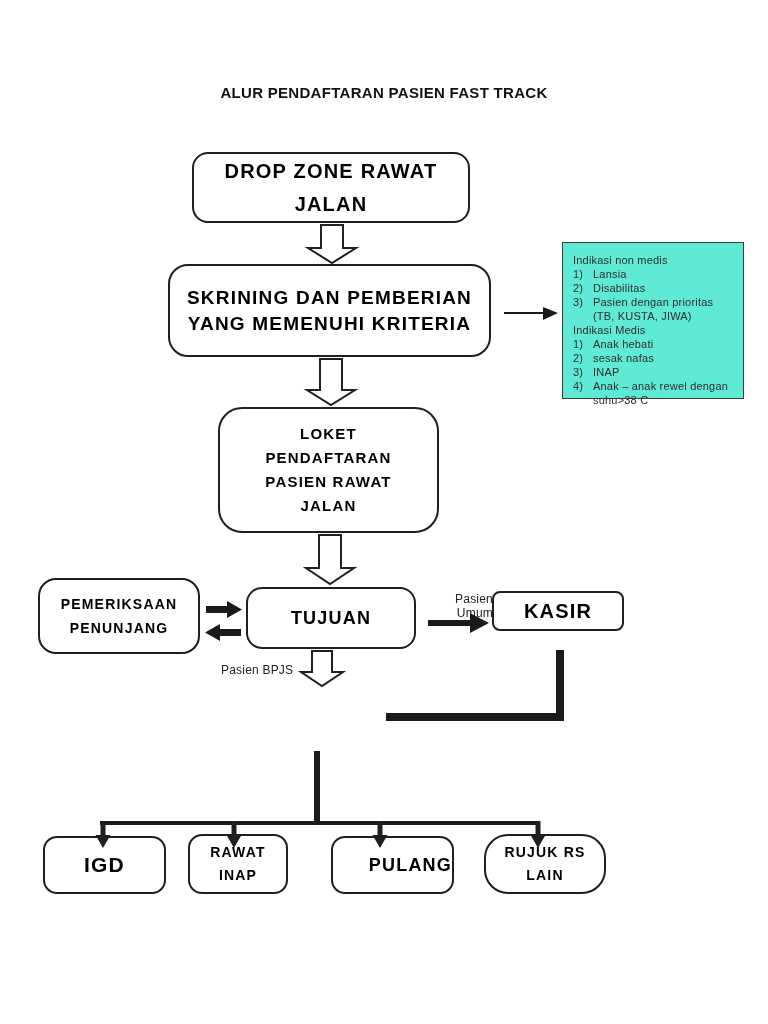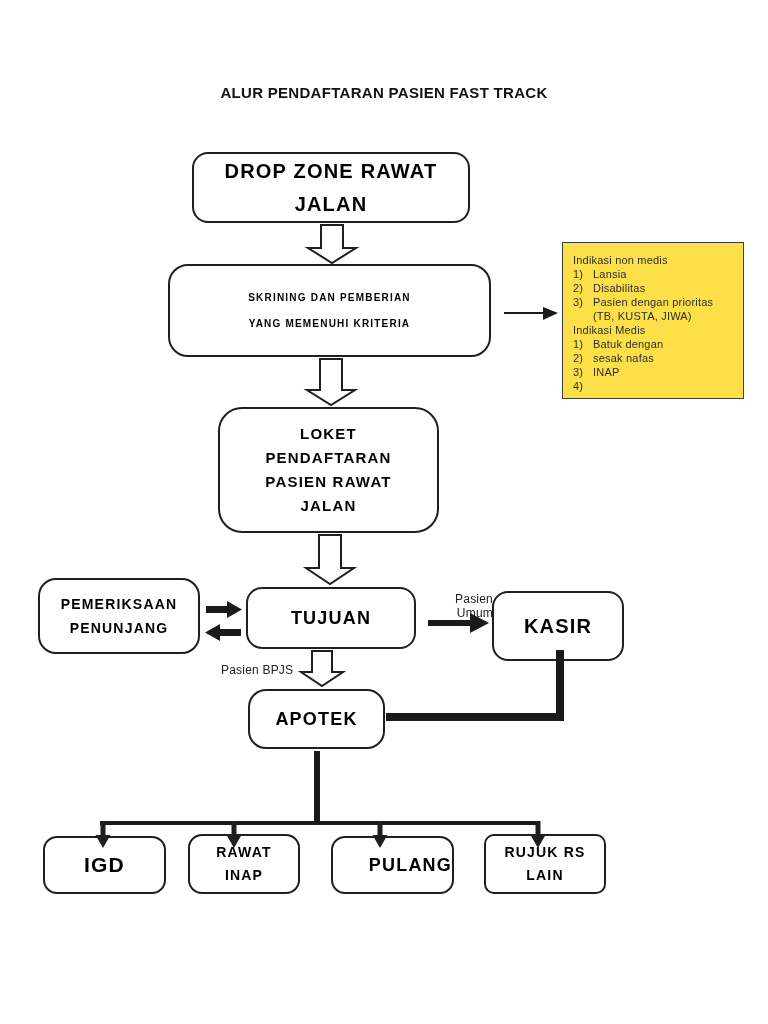--- a/index.html
+++ b/index.html
@@ -20,21 +20,21 @@
     border:2px solid #1f1f1f; font-weight:bold; color:#000000; letter-spacing:1.2px;
     box-sizing:border-box; z-index:1;
   }
   .ln { white-space:nowrap; }
   #connectors {
     position:absolute; left:0; top:0; width:768px; height:1024px;
     z-index:2; pointer-events:none;
   }
   #indikasi {
     position:absolute; left:562px; top:242px; width:182px; height:157px;
-    border:1px solid #3d3d3d; background:#fde047; box-sizing:border-box;
+    border:1px solid #3d3d3d; background:#5eead4; box-sizing:border-box;
     padding:10px 8px 8px 10px; font-size:11px; line-height:14px; color:#2e2e2e;
     letter-spacing:0.2px; z-index:1;
   }
   .irow { display:flex; }
   .imark { width:20px; flex:none; }
   .imark:empty { display:none; }
   .itext { flex:1; }
   .edge-label {
     position:absolute; font-size:12px; color:#222; z-index:1; letter-spacing:0.2px;
   }
@@ -44,63 +44,60 @@
 
 <div id="page">
 
   <div id="title">ALUR PENDAFTARAN PASIEN FAST TRACK</div>
 
   <div class="node" style="left:192px;top:152px;width:278px;height:71px;font-size:20px;line-height:33px;border-radius:16px;">
     <div class="ln">DROP ZONE RAWAT</div>
     <div class="ln">JALAN</div>
   </div>
 
-  <div class="node" style="left:168px;top:264px;width:323px;height:93px;font-size:10px;line-height:26px;border-radius:20px;">
+  <div class="node" style="left:168px;top:264px;width:323px;height:93px;font-size:19px;line-height:26px;border-radius:20px;">
     <div class="ln">SKRINING DAN PEMBERIAN</div>
     <div class="ln">YANG MEMENUHI KRITERIA</div>
   </div>
 
   <div class="node" style="left:218px;top:407px;width:221px;height:126px;font-size:15px;line-height:24px;border-radius:24px;">
     <div class="ln">LOKET</div>
     <div class="ln">PENDAFTARAN</div>
     <div class="ln">PASIEN RAWAT</div>
     <div class="ln">JALAN</div>
   </div>
 
   <div class="node" style="left:38px;top:578px;width:162px;height:76px;font-size:14px;line-height:24px;border-radius:18px;">
     <div class="ln">PEMERIKSAAN</div>
     <div class="ln">PENUNJANG</div>
   </div>
 
   <div class="node" style="left:246px;top:587px;width:170px;height:62px;font-size:18px;line-height:28px;border-radius:16px;">
     <div class="ln">TUJUAN</div>
   </div>
 
-  <div class="node" style="left:492px;top:591px;width:132px;height:70px;font-size:20px;border-radius:16px;">
+  <div class="node" style="left:492px;top:591px;width:132px;height:40px;font-size:20px;border-radius:8px;">
     <div class="ln">KASIR</div>
   </div>
 
-  <div class="node" style="left:248px;top:689px;width:137px;height:60px;font-size:18px;border-radius:18px;">
-    <div class="ln">APOTEK</div>
-  </div>
 
   <div class="node" style="left:43px;top:836px;width:123px;height:58px;font-size:21px;border-radius:14px;">
     <div class="ln">IGD</div>
   </div>
 
-  <div class="node" style="left:188px;top:834px;width:112px;height:60px;font-size:14px;line-height:23px;border-radius:14px;">
+  <div class="node" style="left:188px;top:834px;width:100px;height:60px;font-size:14px;line-height:23px;border-radius:14px;">
     <div class="ln">RAWAT</div>
     <div class="ln">INAP</div>
   </div>
 
   <div class="node" style="left:331px;top:836px;width:123px;height:58px;font-size:18px;border-radius:14px;align-items:flex-end;">
     <div class="ln">PULANG</div>
   </div>
 
-  <div class="node" style="left:484px;top:834px;width:122px;height:60px;font-size:14px;line-height:23px;border-radius:10px;">
+  <div class="node" style="left:484px;top:834px;width:122px;height:60px;font-size:14px;line-height:23px;border-radius:24px;">
     <div class="ln">RUJUK RS</div>
     <div class="ln">LAIN</div>
   </div>
 
   <div id="indikasi">
     <div class="irow">
 
       <span class="itext">Indikasi non medis</span>
     </div>
     <div class="irow">
@@ -114,32 +111,33 @@
     <div class="irow">
       <span class="imark">3)</span>
       <span class="itext">Pasien dengan prioritas (TB, KUSTA, JIWA)</span>
     </div>
     <div class="irow">
 
       <span class="itext">Indikasi Medis</span>
     </div>
     <div class="irow">
       <span class="imark">1)</span>
-      <span class="itext">Batuk dengan</span>
+      <span class="itext">Anak hebati</span>
     </div>
     <div class="irow">
       <span class="imark">2)</span>
       <span class="itext">sesak nafas</span>
     </div>
     <div class="irow">
       <span class="imark">3)</span>
       <span class="itext">INAP</span>
     </div>
     <div class="irow">
       <span class="imark">4)</span>
+      <span class="itext">Anak – anak rewel dengan suhu&gt;38 C</span>
     </div>
   </div>
 
   <div class="edge-label" style="left:419px;top:592px;width:74px;text-align:right;">Pasien Umum</div>
   <div class="edge-label" style="left:221px;top:663px;">Pasien BPJS</div>
 
   <svg id="connectors" viewBox="0 0 768 1024">
 
     <g>
       <path d="M321,225 L343,225 L343,248 L356,248 L332,263 L308,248 L321,248 Z" fill="#ffffff" stroke="#1f1f1f" stroke-width="2" stroke-linejoin="miter"></path>

